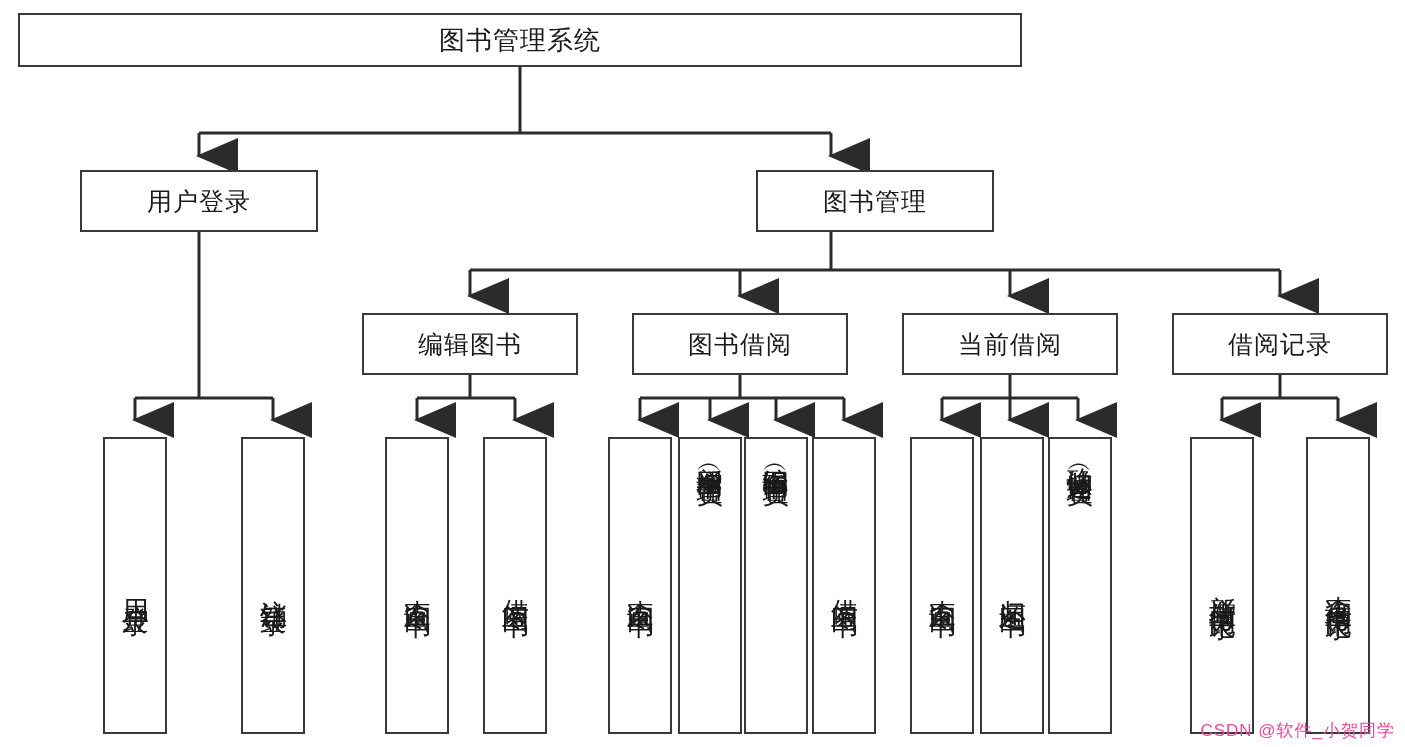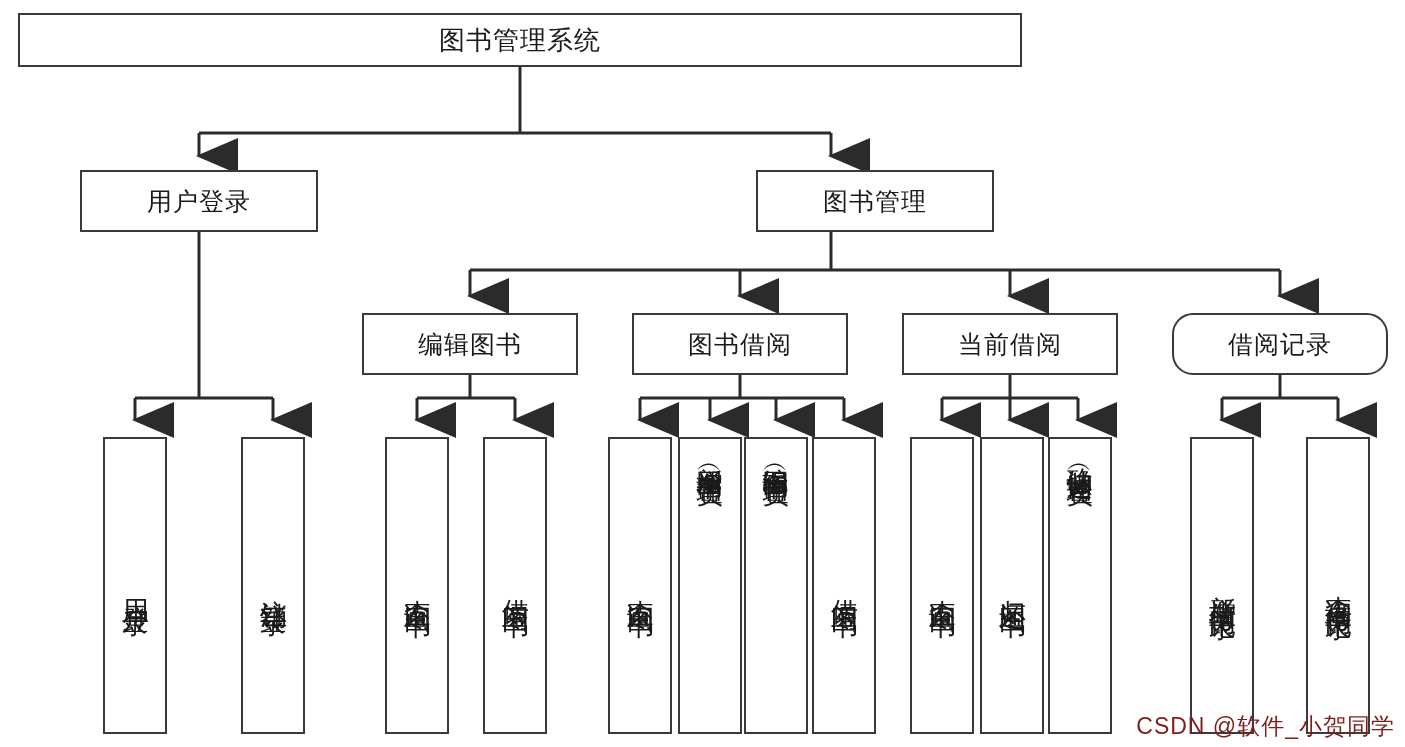--- a/index.html
+++ b/index.html
@@ -58,22 +58,22 @@
     font-size:26px;
     letter-spacing:2px;
   }
   .v-node.center{
     align-items:center;
     padding-top:0;
   }
   #watermark{
     position:absolute;
     right:10px;bottom:5px;
-    font-size:23px;
-    color:#7f1d1d;
+    font-size:17px;
+    color:#ec4899;
     letter-spacing:1px;
     z-index:5;
     white-space:nowrap;
   }
 </style>
 </head>
 <body>
 
 <div id="diagram">
 
@@ -143,21 +143,21 @@
 
   <div class="node h-node" style="left:362px;top:313px;width:216px;height:62px;">
     <span class="lbl">编辑图书</span>
   </div>
   <div class="node h-node" style="left:632px;top:313px;width:216px;height:62px;">
     <span class="lbl">图书借阅</span>
   </div>
   <div class="node h-node" style="left:902px;top:313px;width:216px;height:62px;">
     <span class="lbl">当前借阅</span>
   </div>
-  <div class="node h-node" style="left:1172px;top:313px;width:216px;height:62px;border-radius:21px;">
+  <div class="node h-node" style="left:1172px;top:313px;width:216px;height:62px;">
     <span class="lbl">借阅记录</span>
   </div>
 
   <div class="node v-node center" style="left:103px;top:437px;width:64px;height:297px;">
     <span class="lbl">用户登录</span>
   </div>
   <div class="node v-node center" style="left:241px;top:437px;width:64px;height:297px;">
     <span class="lbl">注销登录</span>
   </div>
 

